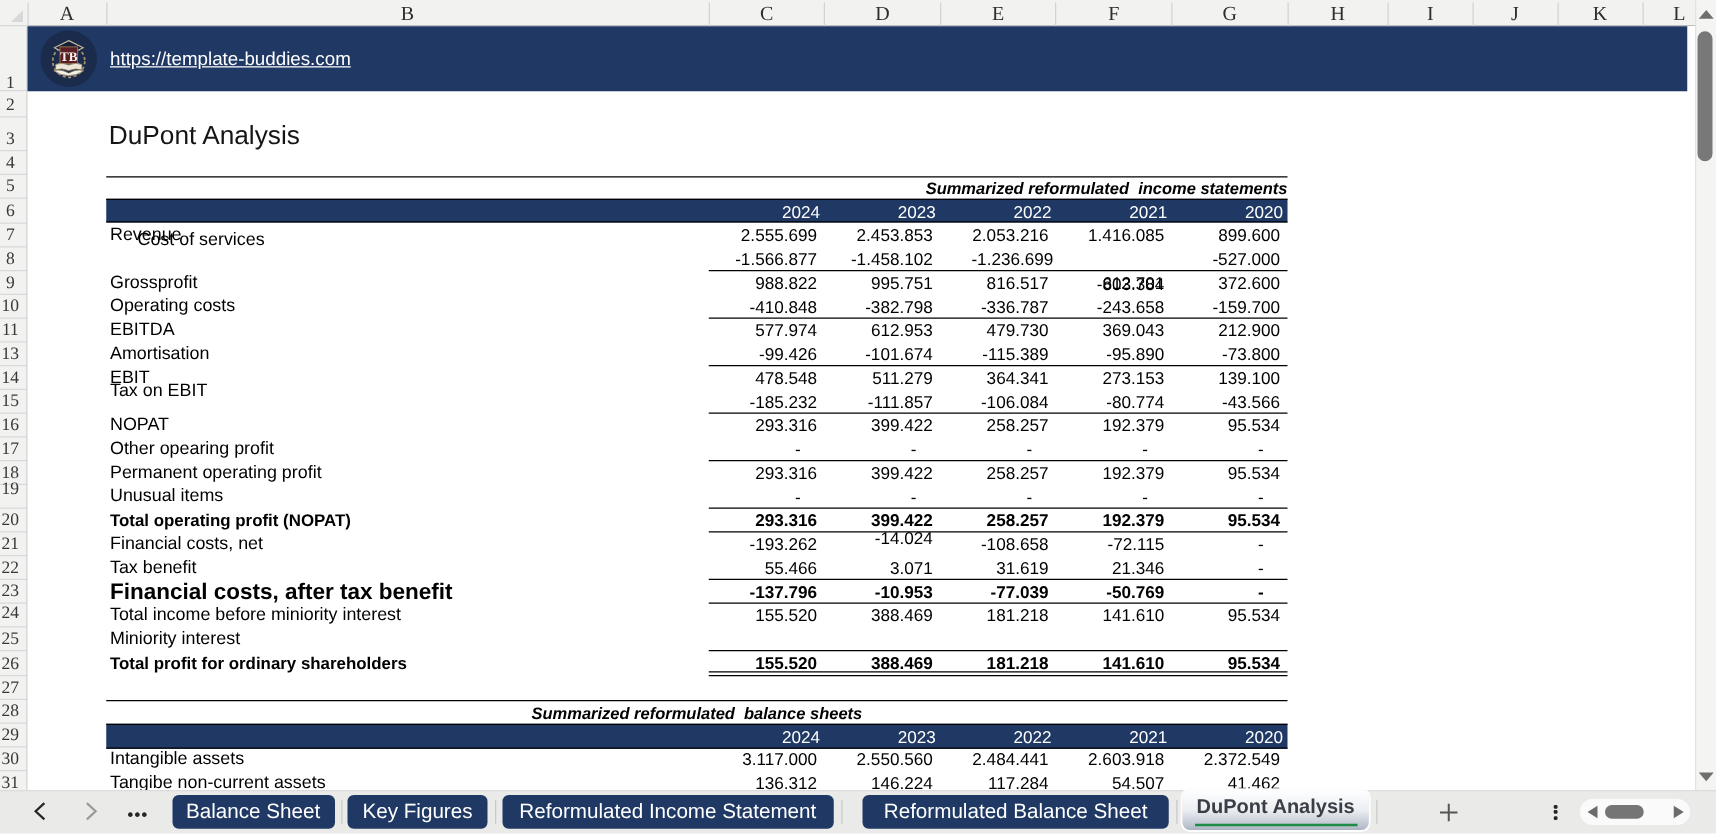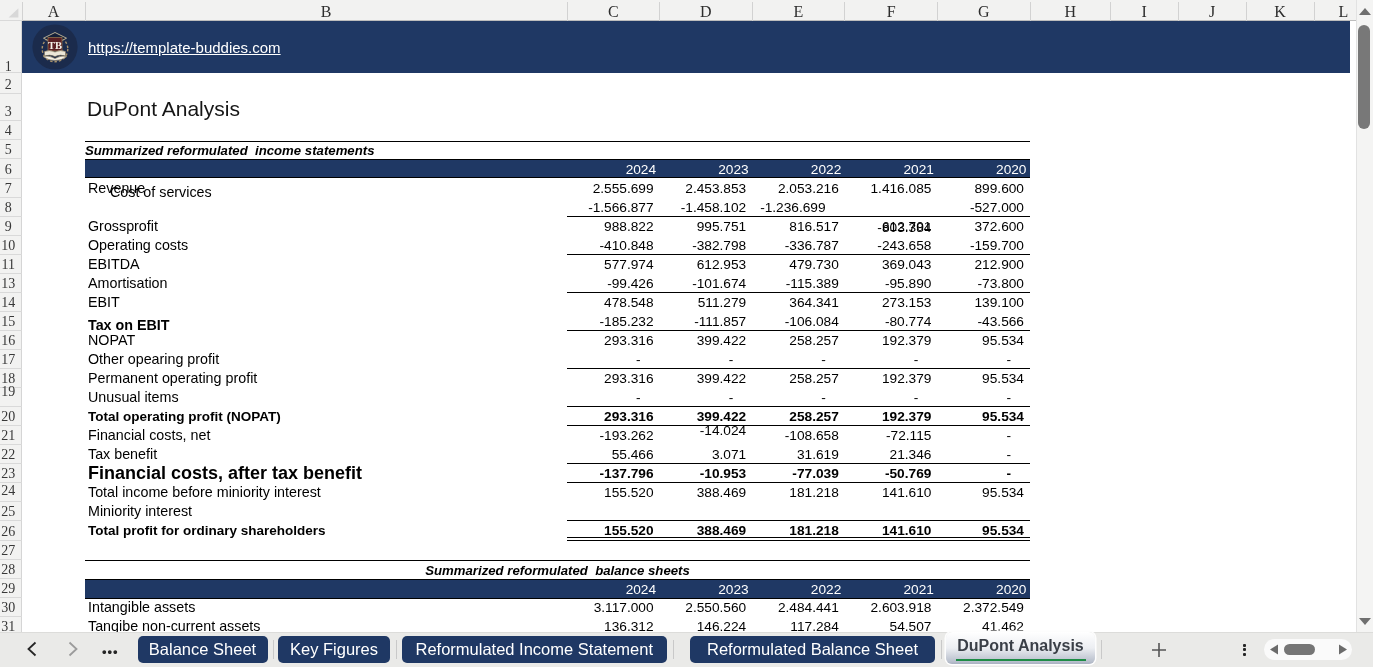--- a/index.html
+++ b/index.html
@@ -112,37 +112,37 @@
 <polygon points="23,8.5 34.5,14.2 23,19.9 11.5,14.2" fill="#141f38" stroke="#c8bc9c" stroke-width="0.9"></polygon>
 <path d="M23 14.2 L23 18" stroke="#8a6b4a" stroke-width="0.8"></path>
 <rect x="16" y="13.5" width="14" height="13.5" fill="#5a1f24" stroke="#9a7a50" stroke-width="0.7"></rect>
 <text x="23" y="24.8" font-family="Liberation Serif,serif" font-size="10.5" font-weight="bold" fill="#f5f2ea" text-anchor="middle">TB</text>
 <path d="M12.5 27.5 Q17.5 25.5 23 28 Q28.5 25.5 33.5 27.5 L33.5 32 Q28.5 30 23 32.5 Q17.5 30 12.5 32 Z" fill="#ece7d8" stroke="#8a7a5a" stroke-width="0.6"></path>
 <path d="M11 32.5 Q17 31 23 34.5 Q29 31 35 32.5 Q29.5 36.5 23 36.5 Q16.5 36.5 11 32.5 Z" fill="#f4f1e8" stroke="#8a7a5a" stroke-width="0.6"></path>
 </svg>
 <div class="a" style="left:88px;top:38.5px;font-size:15px;color:#fff;text-decoration:underline;">https://template-buddies.com</div>
 <div class="a" style="left:87px;top:97px;font-size:21px;color:#151515;">DuPont Analysis</div>
 <div class="bl" style="left:85.0px;top:140.5px;width:945.0px;"></div>
-<div class="a" style="left:85px;top:141px;width:945px;text-align:left;font-size:13.2px;font-weight:bold;font-style:italic;color:#000;line-height:19px;">Summarized reformulated&nbsp; income statements</div>
+<div class="a" style="left:85px;top:141px;width:945px;text-align:right;font-size:13.2px;font-weight:bold;font-style:italic;color:#000;line-height:19px;">Summarized reformulated&nbsp; income statements</div>
 <div class="a" style="left:85px;top:159.4px;width:945px;height:19.1px;background:#1F3864;border-top:1px solid #000;border-bottom:1px solid #000;"></div>
 <div class="num" style="left:567.0px;top:159.9px;width:89.1px;color:#fff;">2024</div>
 <div class="num" style="left:659.6px;top:159.9px;width:89.1px;color:#fff;">2023</div>
 <div class="num" style="left:752.2px;top:159.9px;width:89.1px;color:#fff;">2022</div>
 <div class="num" style="left:844.8px;top:159.9px;width:89.1px;color:#fff;">2021</div>
 <div class="num" style="left:937.4px;top:159.9px;width:89.1px;color:#fff;">2020</div>
 <div class="lab" style="left:88px;top:178.5px;">Revenue</div>
 <div class="num" style="left:567.0px;top:178.5px;width:86.6px;">2.555.699</div>
 <div class="num" style="left:659.6px;top:178.5px;width:86.6px;">2.453.853</div>
 <div class="num" style="left:752.2px;top:178.5px;width:86.6px;">2.053.216</div>
 <div class="num" style="left:844.8px;top:178.5px;width:86.6px;">1.416.085</div>
 <div class="num" style="left:937.4px;top:178.5px;width:86.6px;">899.600</div>
 <div class="lab" style="left:88px;top:183px;margin-left:22px;">Cost of services</div>
 <div class="num" style="left:567.0px;top:197.6px;width:86.6px;">-1.566.877</div>
 <div class="num" style="left:659.6px;top:197.6px;width:86.6px;">-1.458.102</div>
-<div class="num" style="left:739px;top:197.6px;width:86.6px;">-1.236.699</div>
+<div class="num" style="left:756px;top:197.6px;width:86.6px;">-1.236.699</div>
 <div class="num" style="left:844.8px;top:197.6px;width:86.6px;margin-top:20px;">-803.384</div>
 <div class="num" style="left:937.4px;top:197.6px;width:86.6px;">-527.000</div>
 <div class="bl" style="left:567.0px;top:215.6px;width:463.0px;"></div>
 <div class="lab" style="left:88px;top:216.6px;">Grossprofit</div>
 <div class="num" style="left:567.0px;top:216.6px;width:86.6px;">988.822</div>
 <div class="num" style="left:659.6px;top:216.6px;width:86.6px;">995.751</div>
 <div class="num" style="left:752.2px;top:216.6px;width:86.6px;">816.517</div>
 <div class="num" style="left:844.8px;top:216.6px;width:86.6px;">612.701</div>
 <div class="num" style="left:937.4px;top:216.6px;width:86.6px;">372.600</div>
 <div class="lab" style="left:88px;top:235.7px;">Operating costs</div>
@@ -164,21 +164,21 @@
 <div class="num" style="left:752.2px;top:273.8px;width:86.6px;">-115.389</div>
 <div class="num" style="left:844.8px;top:273.8px;width:86.6px;">-95.890</div>
 <div class="num" style="left:937.4px;top:273.8px;width:86.6px;">-73.800</div>
 <div class="bl" style="left:567.0px;top:291.8px;width:463.0px;"></div>
 <div class="lab" style="left:88px;top:292.8px;">EBIT</div>
 <div class="num" style="left:567.0px;top:292.8px;width:86.6px;">478.548</div>
 <div class="num" style="left:659.6px;top:292.8px;width:86.6px;">511.279</div>
 <div class="num" style="left:752.2px;top:292.8px;width:86.6px;">364.341</div>
 <div class="num" style="left:844.8px;top:292.8px;width:86.6px;">273.153</div>
 <div class="num" style="left:937.4px;top:292.8px;width:86.6px;">139.100</div>
-<div class="lab" style="left:88px;top:316px;font-weight:bold;">Tax on EBIT</div>
+<div class="lab" style="left:88px;top:304px;">Tax on EBIT</div>
 <div class="num" style="left:567.0px;top:311.9px;width:86.6px;">-185.232</div>
 <div class="num" style="left:659.6px;top:311.9px;width:86.6px;">-111.857</div>
 <div class="num" style="left:752.2px;top:311.9px;width:86.6px;">-106.084</div>
 <div class="num" style="left:844.8px;top:311.9px;width:86.6px;">-80.774</div>
 <div class="num" style="left:937.4px;top:311.9px;width:86.6px;">-43.566</div>
 <div class="bl" style="left:567.0px;top:329.9px;width:463.0px;"></div>
 <div class="lab" style="left:88px;top:330.9px;">NOPAT</div>
 <div class="num" style="left:567.0px;top:330.9px;width:86.6px;">293.316</div>
 <div class="num" style="left:659.6px;top:330.9px;width:86.6px;">399.422</div>
 <div class="num" style="left:752.2px;top:330.9px;width:86.6px;">258.257</div>

